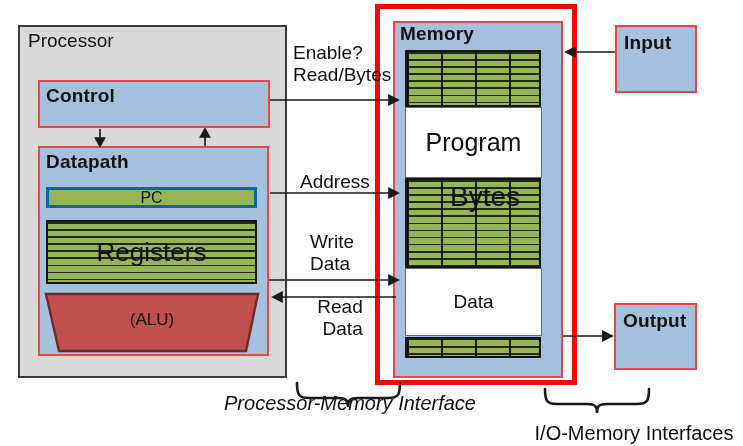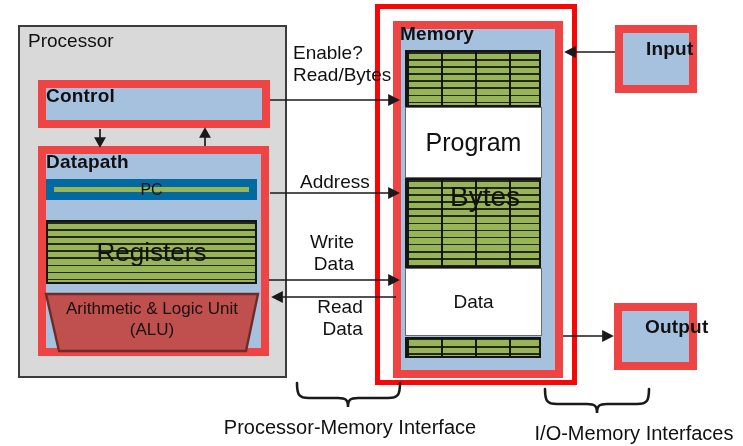--- a/index.html
+++ b/index.html
@@ -3,21 +3,21 @@
 <meta charset="utf-8">
 <style>
   :root{
     --blue:#a6c1de; --green:#97b456; --red:#c0504d; --gray:#d9d9d9;
     --hl:#f90606; --line:#1a1a1a;
   }
   html,body{margin:0;padding:0;background:#ffffff;}
   body{font-family:"Liberation Sans", sans-serif;color:#111;}
   #canvas{position:relative;width:743px;height:446px;background:#ffffff;overflow:hidden;}
   .abs{position:absolute;box-sizing:border-box;}
-  .bluebox{background:var(--blue);border:8px solid #ef4444;padding-left:16px;}
+  .bluebox{background:var(--blue);border:2px solid #ef4444;}
   .boxtitle{font-weight:bold;font-size:19px;letter-spacing:.2px;}
   .plain{font-size:19px;}
   .centered{display:flex;align-items:center;justify-content:center;text-align:center;}
   .hgrid{
     background-color:var(--green);
     background-image:
       repeating-linear-gradient(to right, rgba(15,15,15,.95) 0 1.6px, rgba(0,0,0,0) 1.6px 34px),
       repeating-linear-gradient(to bottom, rgba(15,15,15,.85) 0 1.5px, rgba(0,0,0,0) 1.5px 7.1px);
     border:2px solid #151515;
   }
@@ -39,33 +39,32 @@
 
   <div class="abs" style="left:18px;top:25px;width:269px;height:353px;background:var(--gray);border:2px solid #3c3c3c;"></div>
   <div class="abs plain" style="left:28px;top:30px;">Processor</div>
 
   <div class="abs bluebox" style="left:38px;top:80px;width:232px;height:48px;"></div>
   <div class="abs boxtitle" style="left:46px;top:85px;">Control</div>
 
   <div class="abs bluebox" style="left:38px;top:146px;width:231px;height:210px;"></div>
   <div class="abs boxtitle" style="left:46px;top:151px;">Datapath</div>
 
-  <div class="abs centered" style="left:46px;top:179px;width:211px;height:21px;background:var(--green);border:8px solid #0369a1;font-size:16px;">
+  <div class="abs centered" style="left:46px;top:187px;width:211px;height:21px;background:var(--green);border:3px solid #0369a1;font-size:16px;">
     <span>PC</span>
   </div>
 
   <div class="abs stripes centered" style="left:46px;top:220px;width:211px;height:64px;font-size:26px;align-items:center;">
     <span>Registers</span>
   </div>
 
   <svg class="abs" style="left:44px;top:292px;" width="216" height="62" viewBox="0 0 216 62">
     <polygon points="2,2 214,2 202,59 15,59" fill="var(--red)" stroke="#6e2b29" stroke-width="2.4"></polygon>
   </svg>
   <div class="abs centered" style="left:44px;top:295px;width:216px;height:48px;flex-direction:column;font-size:17px;line-height:21px;color:#161010;">
-    <span>Arithmetic &amp; Logic Unit</span>
     <span>(ALU)</span>
   </div>
 
   <div class="abs" style="left:375px;top:4px;width:202px;height:381px;border:5px solid var(--hl);"></div>
 
   <div class="abs bluebox" style="left:393px;top:21px;width:170px;height:357px;"></div>
   <div class="abs boxtitle" style="left:400px;top:23px;">Memory</div>
 
   <div class="abs hgrid" style="left:405px;top:50px;width:136px;height:57px;"></div>
 
@@ -90,31 +89,31 @@
     <div class="boxtitle" style="padding:5px 0 0 7px;">Output</div>
   </div>
 
   <div class="abs sig" style="left:293px;top:42px;">
     <div>Enable?</div>
     <div>Read/Bytes</div>
   </div>
 
   <div class="abs sig" style="left:300px;top:171px;">Address</div>
 
-  <div class="abs sig" style="left:332px;top:231px;transform:translateX(-50%);text-align:right;">
+  <div class="abs sig" style="left:332px;top:231px;transform:translateX(-50%);text-align:left;">
     <div>Write</div>
     <div>Data</div>
   </div>
 
   <div class="abs sig" style="left:340px;top:296px;transform:translateX(-50%);text-align:right;">
     <div>Read</div>
     <div>Data</div>
   </div>
 
-  <div class="abs caption" style="left:350px;top:416px;transform:translateX(-50%);">Processor-Memory Interface</div>
+  <div class="abs caption" style="left:350px;top:392px;transform:translateX(-50%);font-style:italic;">Processor-Memory Interface</div>
   <div class="abs caption" style="left:634px;top:422px;transform:translateX(-50%);">I/O-Memory Interfaces</div>
 
   <svg class="overlay" width="743" height="446" viewBox="0 0 743 446">
     <g stroke="var(--line)" stroke-width="1.7" fill="var(--line)">
 
       <g>
         <line x1="100" y1="129" x2="100" y2="139"></line>
           <polygon points="100,146 95.5,138 104.5,138"></polygon>
       </g>
       <g>

